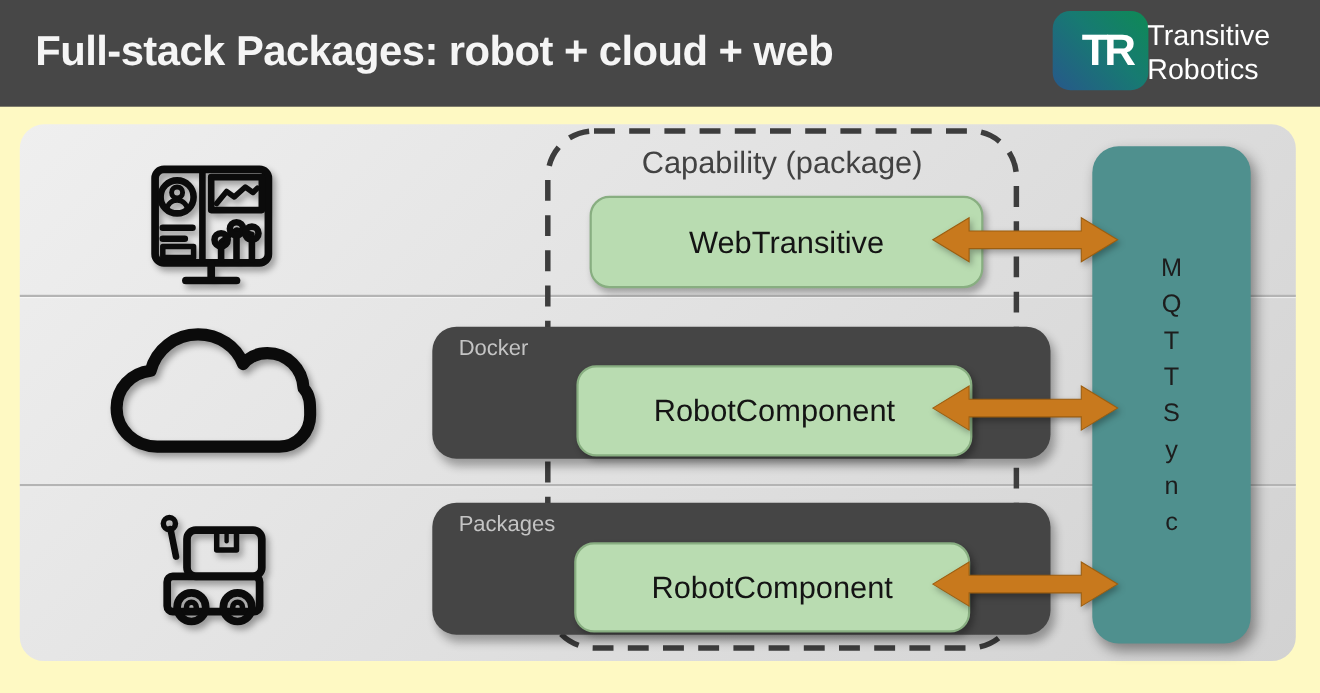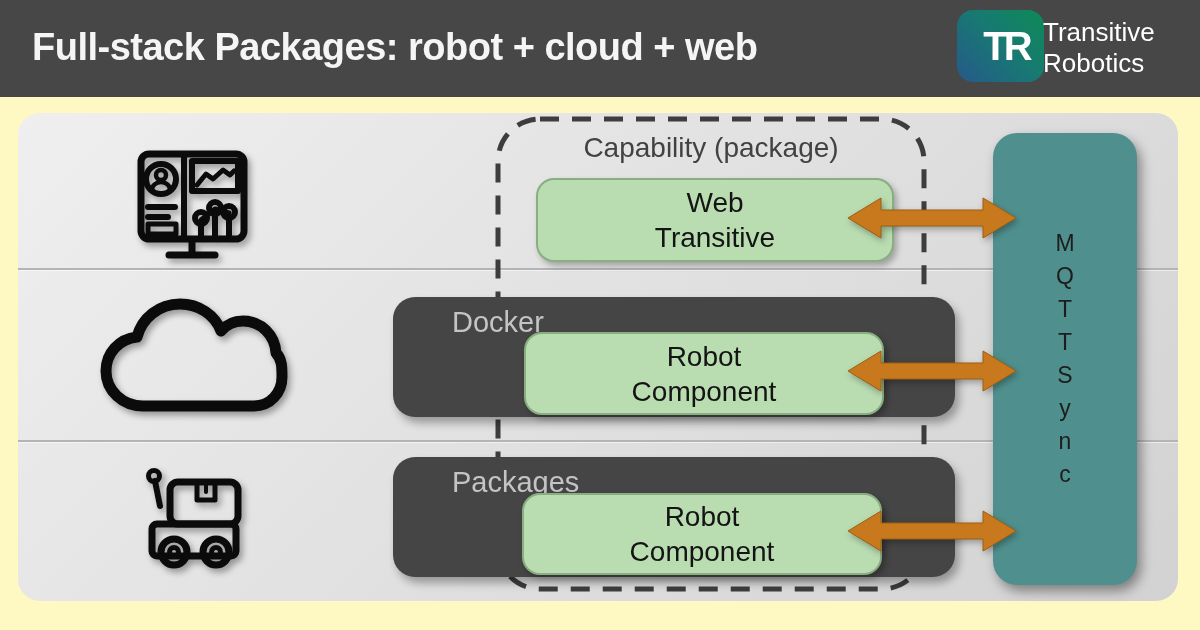--- a/index.html
+++ b/index.html
@@ -34,26 +34,26 @@
 
   
   #capability-border{position:absolute;left:495px;top:116px;z-index:3;}
   #capability-label{position:absolute;left:497px;top:132px;width:428px;text-align:center;
          font-size:28px;font-weight:normal;color:#424242;z-index:4;}
 
   
   .dark-box{position:absolute;left:393px;width:562px;height:120px;border-radius:22px;
          background:#454545;box-shadow:4px 6px 9px rgba(0,0,0,0.32);z-index:5;}
   #docker-box{top:297px;} #sandbox-box{top:457px;}
-  .dark-box-label{position:absolute;left:24px;top:9px;font-size:29px;color:#c4c4c4;margin-left:35px;}
+  .dark-box-label{position:absolute;left:24px;top:9px;font-size:20px;color:#c4c4c4;}
 
   
   .green-box{position:absolute;border-radius:18px;background:#b9dcb1;border:2px solid #88ae81;
          box-shadow:3px 4px 6px rgba(0,0,0,0.28);z-index:6;
-         display:flex;flex-direction:column;align-items:center;justify-content:center;
+         display:flex;flex-direction:row;align-items:center;justify-content:center;
          font-size:28px;color:#141414;line-height:35px;}
   #web-box{left:536px;top:178px;width:354px;height:80px;}
   #cloud-box{left:524px;top:332px;width:356px;height:79px;}
   #robot-box{left:522px;top:493px;width:356px;height:78px;}
 
   
   #mqtt-box{position:absolute;left:993px;top:133px;width:144px;height:452px;border-radius:24px;
          background:#4f908e;box-shadow:4px 6px 12px rgba(0,0,0,0.4);z-index:6;
          display:flex;flex-direction:column;align-items:center;justify-content:center;}
   .mqtt-letter{display:block;font-size:23px;line-height:33px;color:#1d1d1d;text-align:center;}

